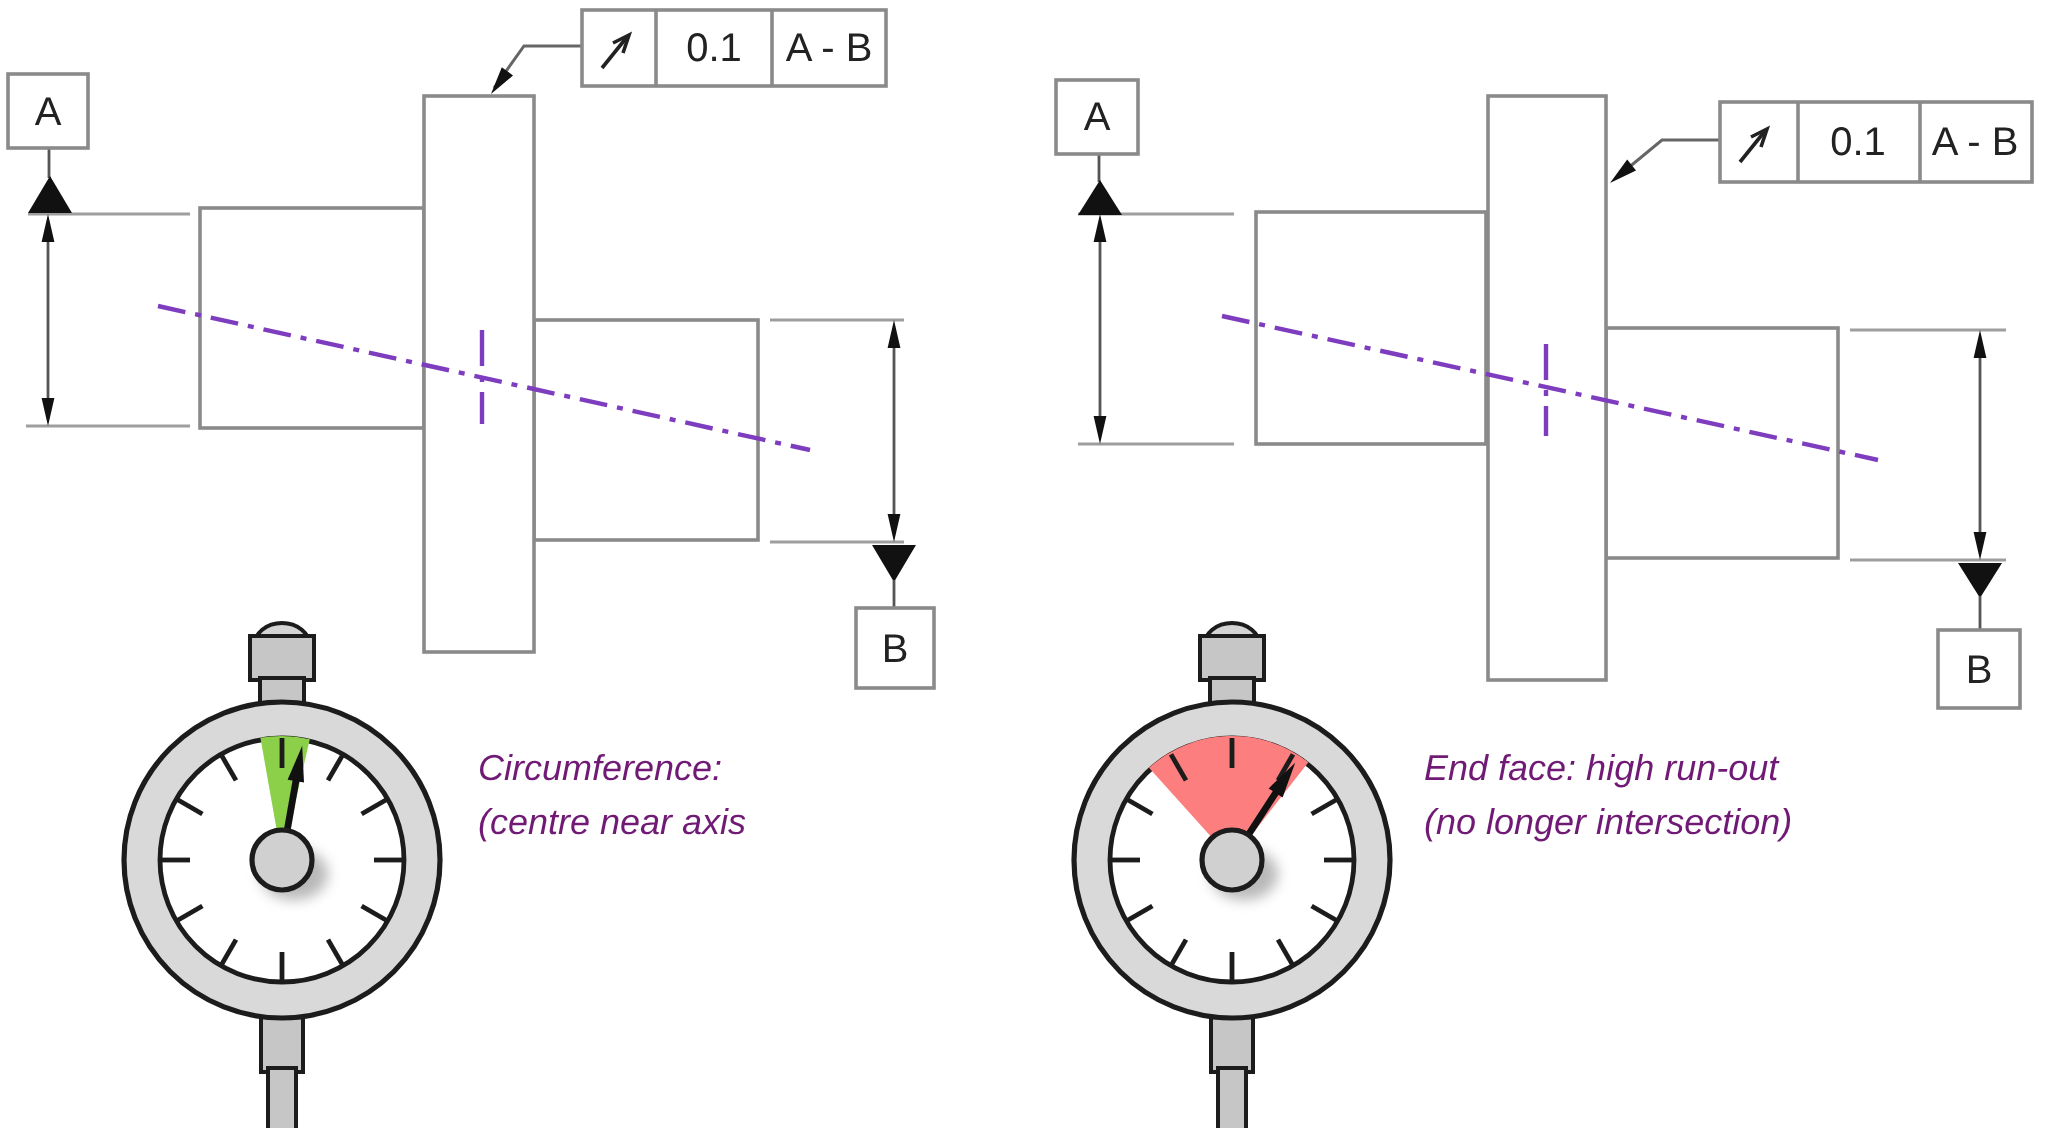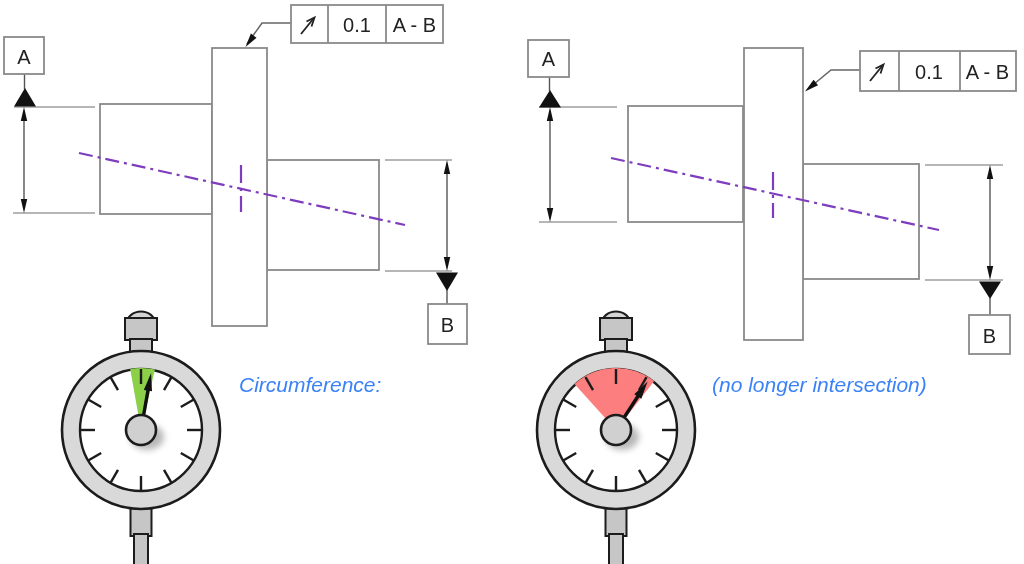--- a/index.html
+++ b/index.html
@@ -1,21 +1,21 @@
 <!DOCTYPE html>
 <html><head>
 <meta charset="utf-8">
 <style>
   html,body{margin:0;padding:0;background:#fff;}
   #canvas{position:relative;width:1024px;height:564px;background:#fff;overflow:hidden;
           font-family:"Liberation Sans",sans-serif;}
   #canvas svg{position:absolute;left:0;top:0;}
   .label-text{font-family:"Liberation Sans",sans-serif;font-size:20px;fill:#222;}
   .caption{position:absolute;font-family:"Liberation Sans",sans-serif;
-           font-style:italic;font-size:21px;line-height:27px;color:#3b82f6;white-space:nowrap;}
+           font-style:italic;font-size:18px;line-height:27px;color:#701a75;white-space:nowrap;}
   .caption span{display:block;}
 </style>
 </head>
 <body>
 
 <div id="canvas">
 <svg width="1024" height="564" viewBox="0 0 1024 564">
   <defs>
     <filter id="soft" x="-60%" y="-60%" width="220%" height="220%">
       <feGaussianBlur stdDeviation="3.2"></feGaussianBlur>
@@ -190,17 +190,19 @@
         <line x1="616" y1="430" x2="638.9" y2="394.8" stroke="#111" stroke-width="3.4"></line>
         <polygon points="647.6,381.4 641.3,398.8 634.3,394.2" fill="#111"></polygon>
       </g>
       <circle cx="616" cy="430" r="15" fill="#D0D0D0" stroke="#1C1C1C" stroke-width="2.6"></circle>
     </g>
   </g>
 </svg>
 
 <div class="caption" style="left:239px;top:371px;">
   <span>Circumference:</span>
+  <span>(centre near axis</span>
 </div>
 <div class="caption" style="left:712px;top:371px;">
+  <span>End face: high run-out</span>
   <span>(no longer intersection)</span>
 </div>
 </div>
 
 </body></html>

